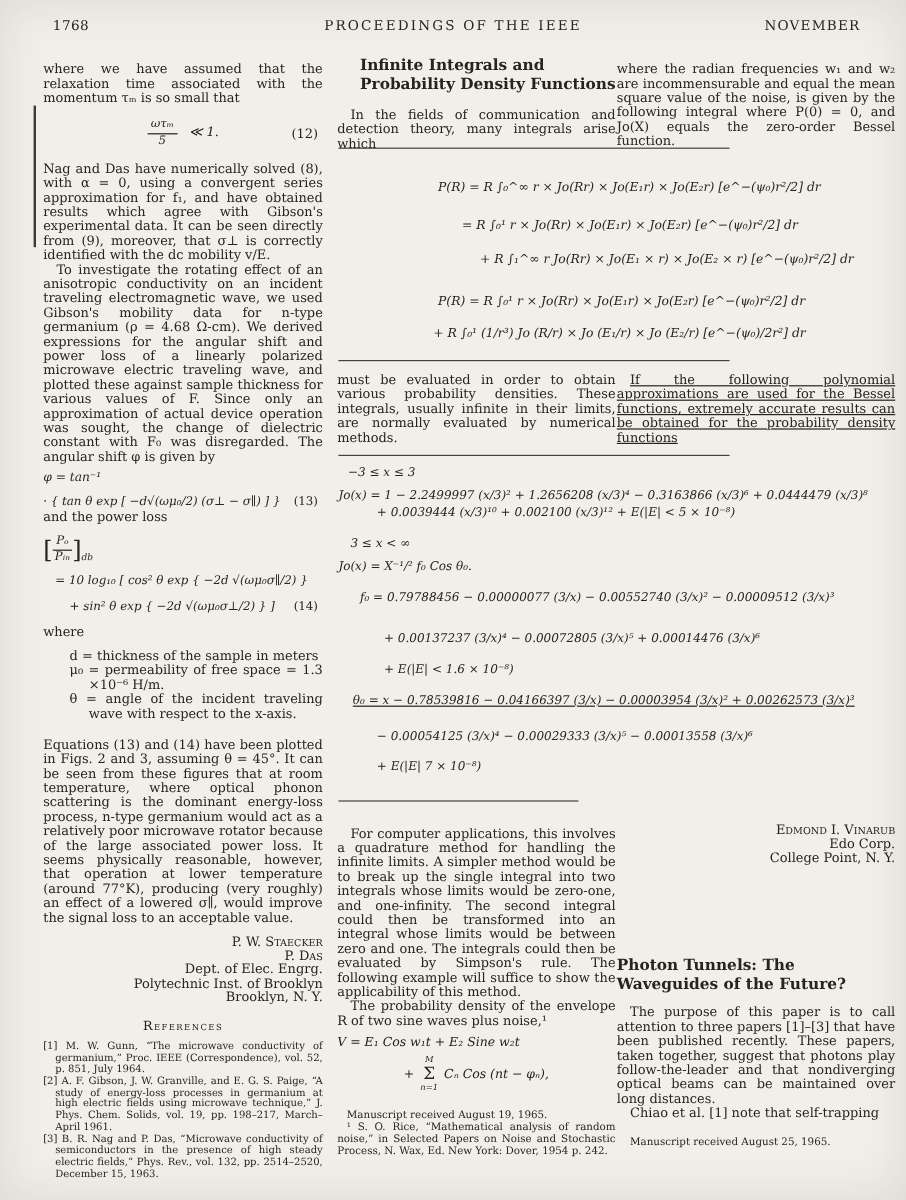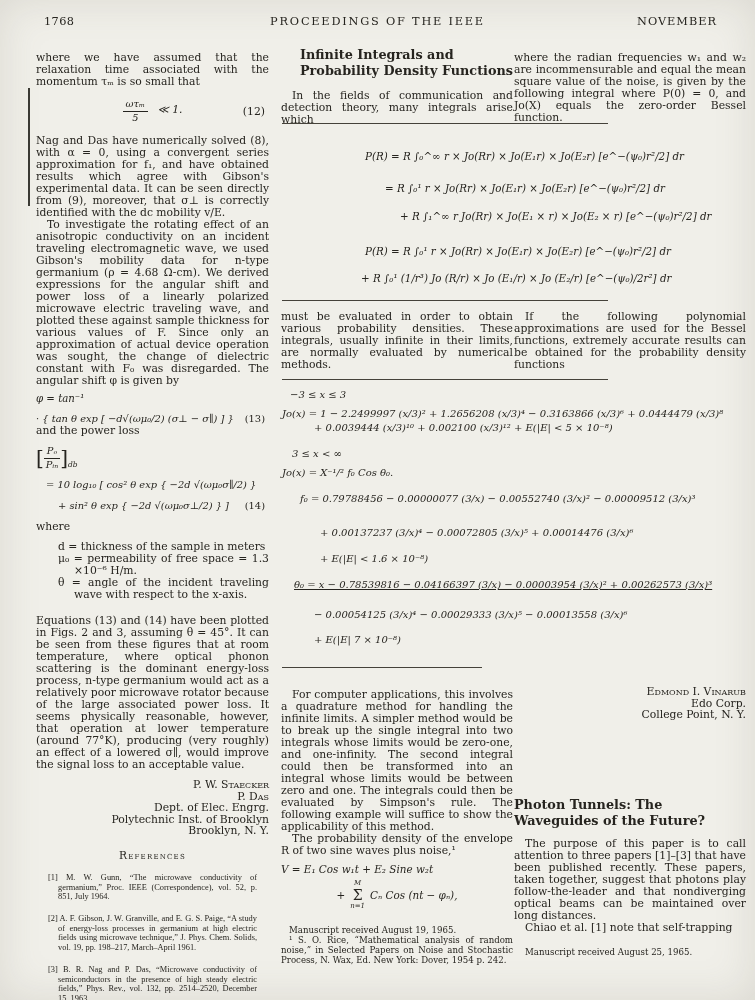--- a/index.html
+++ b/index.html
@@ -64,21 +64,21 @@
   .defs p { padding-left:38px; text-indent:-16px; margin:0; }
 
   
   .sig-block { text-align:right; line-height:11.6px; margin-top:8px; }
   .sc { font-variant:small-caps; }
 
   
   .refs-heading { text-align:center; font-variant:small-caps; letter-spacing:1.2px;
                   font-size:10.6px; margin-top:12px; }
   .refs { font-size:8.4px; line-height:9.7px; margin-top:6px; }
-  .refs p { margin:12px; padding-left:10px; text-indent:-10px; text-align:justify;font-family:Liberation Serif, serif; }
+  .refs p { margin:0; padding-left:10px; text-indent:-10px; text-align:justify; }
 
   
   .eqline { font-style:italic; white-space:nowrap; height:14px; font-size:10.3px; }
   .b2 .eqline { font-size:10px; }
   .b1-0 { margin:14px 0 0 65px; }
   .b1-1 { margin:18px 0 0 85px; }
   .b1-2 { margin:14px 0 0 100px; }
   .b1-3 { margin:21px 0 0 65px; }
   .b1-4 { margin:13px 0 0 61px; }
   .b2-0  { margin:5px  0 0 8px; }
@@ -206,21 +206,21 @@
     <div class="eqline b1-3">P(R) = R ∫₀¹ r × Jo(Rr) × Jo(E₁r) × Jo(E₂r) [e^−(ψ₀)r²/2]  dr</div>
     <div class="eqline b1-4">+ R ∫₀¹ (1/r³) Jo (R/r) × Jo (E₁/r) × Jo (E₂/r) [e^−(ψ₀)/2r²]  dr</div>
   </div>
 
   <div class="abs coltext w" style="left:281px; top:311px;">
     <p>must be evaluated in order to obtain various probability densities. These integrals, usually infinite in their limits, are normally evaluated by numerical methods.</p>
   </div>
   <div class="abs coltext w" style="left:514px; top:52px;">
     <p>where the radian frequencies w₁ and w₂ are incommensurable and equal the mean square value of the noise, is given by the following integral where P(0) = 0, and Jo(X) equals the zero-order Bessel function.</p>
   </div>
-  <div class="abs coltext w" style="left:514px; top:311px;">
+  <div class="abs coltext w" style="left:514px; top:311px;text-decoration:underline;">
     <p class="ind">If the following polynomial approximations are used for the Bessel functions, extremely accurate results can be obtained for the probability density functions</p>
   </div>
 
   <div class="abs b2" style="left:282px; top:384px; width:466px;">
     <div class="eqline b2-0">−3 ≤ x ≤ 3</div>
     <div class="eqline b2-1">Jo(x) = 1 − 2.2499997 (x/3)² + 1.2656208 (x/3)⁴ − 0.3163866 (x/3)⁶ + 0.0444479 (x/3)⁸</div>
     <div class="eqline b2-2">+ 0.0039444 (x/3)¹⁰ + 0.002100 (x/3)¹² + E(|E| &lt; 5 × 10⁻⁸)</div>
     <div class="eqline b2-3">3 ≤ x &lt; ∞</div>
     <div class="eqline b2-4">Jo(x) = X⁻¹/² f₀ Cos θ₀.</div>
     <div class="eqline b2-5">f₀ = 0.79788456 − 0.00000077 (3/x) − 0.00552740 (3/x)² − 0.00009512 (3/x)³</div>

